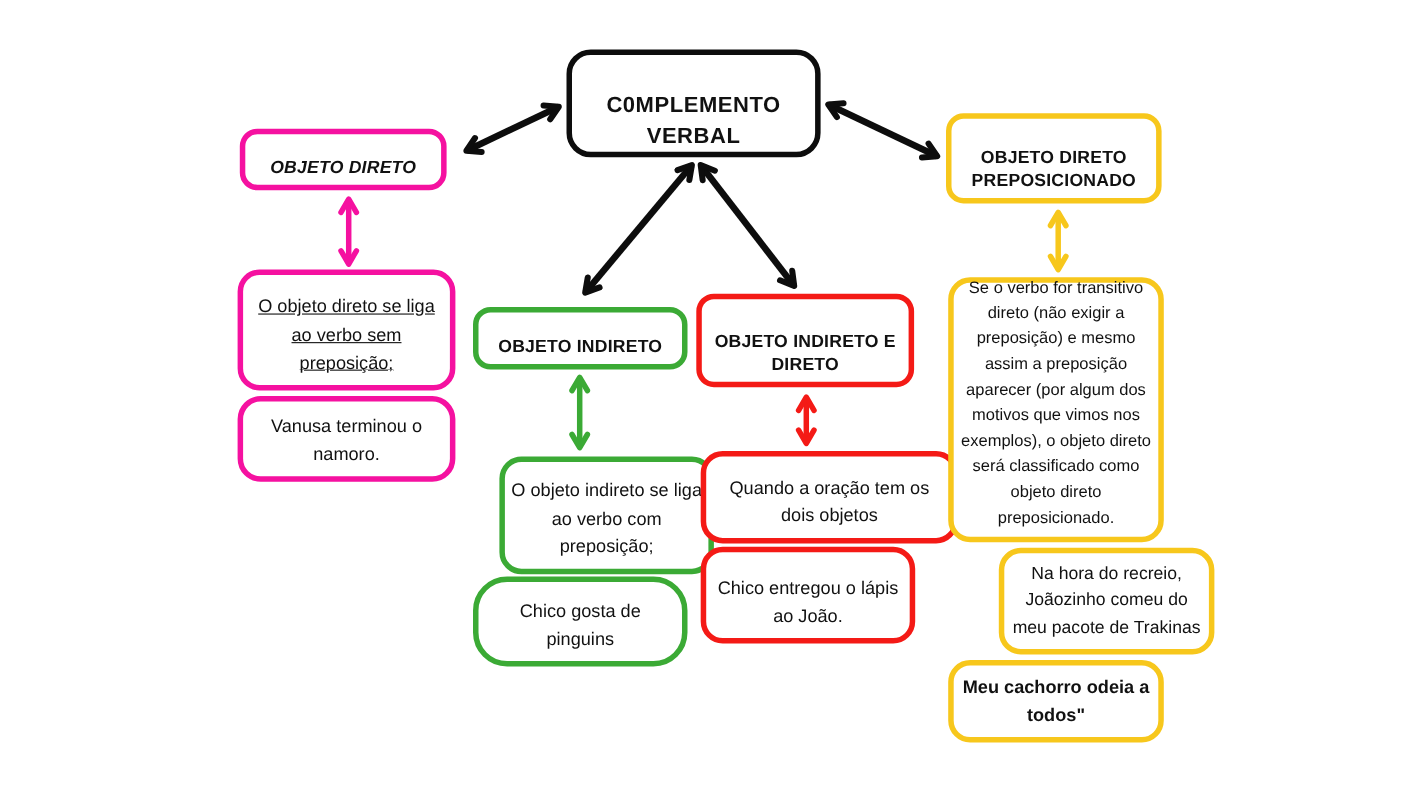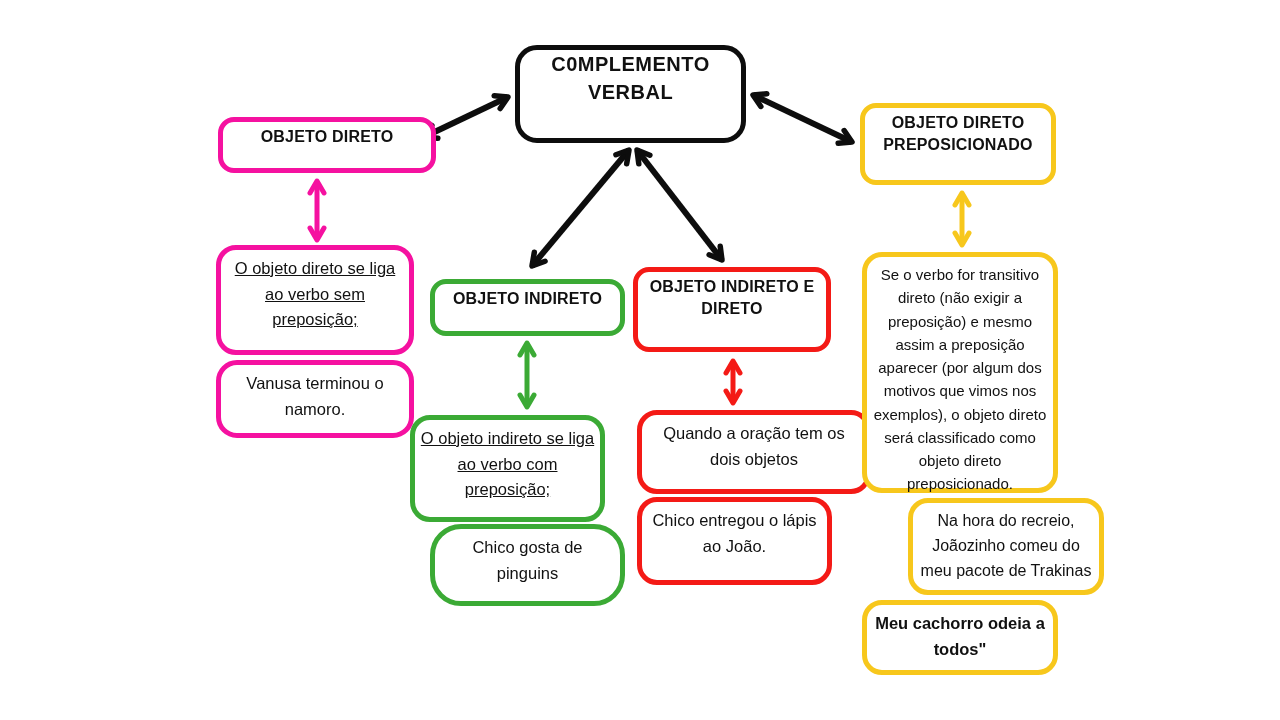--- a/index.html
+++ b/index.html
@@ -7,21 +7,21 @@
     position:relative;
     width:1280px;height:720px;
     background:#ffffff;
     font-family:"Liberation Sans", sans-serif;
     overflow:hidden;
   }
   .arrow-layer{position:absolute;left:0;top:0;width:1280px;height:720px;pointer-events:none;}
   .box{
     position:absolute;
     background:#ffffff;
-    display:flex;align-items:flex-start;justify-content:center;
+    display:flex;align-items:flex-end;justify-content:center;
     text-align:center;
     box-sizing:border-box;
     color:#111111;
   }
   .title-box{
     border-radius:16px;
     font-weight:bold;
     font-size:16px;
     letter-spacing:0.2px;
     line-height:1.35;
@@ -38,26 +38,26 @@
     border:5px solid #0d0d0d;
     border-radius:22px;
     font-weight:bold;font-size:20px;line-height:1.4;letter-spacing:0.5px;
   }
   .pink-border{border:5px solid #f511a0;}
   .green-border{border:5px solid #3baa35;}
   .red-border{border:5px solid #f41a16;}
   .yellow-border{border:5px solid #f7c71c;}
 
   
-  .pink-title{left:218px;top:117px;width:218px;height:56px;}
+  .pink-title{left:218px;top:117px;width:188px;height:56px;font-style:italic;}
   .pink-note1{left:216px;top:245px;width:198px;height:110px;text-decoration:underline;}
   .pink-note2{left:216px;top:360px;width:198px;height:78px;border-radius:21px;}
   
   .green-title{left:430px;top:279px;width:195px;height:57px;}
-  .green-note1{left:410px;top:415px;width:195px;height:107px;text-decoration:underline;}
+  .green-note1{left:454px;top:415px;width:195px;height:107px;}
   .green-note2{left:430px;top:524px;width:195px;height:82px;border-radius:31px;}
   
   .red-title{left:633px;top:267px;width:198px;height:85px;}
   .red-note1{left:637px;top:410px;width:234px;height:84px;}
   .red-note2{left:637px;top:497px;width:195px;height:88px;}
   
   .yellow-title{left:860px;top:103px;width:196px;height:82px;}
   .yellow-note1{left:862px;top:252px;width:196px;height:241px;font-size:15px;line-height:1.55;}
   .yellow-note2{left:908px;top:498px;width:196px;height:97px;font-size:16px;}
   .yellow-note3{left:862px;top:600px;width:196px;height:75px;font-weight:bold;}

